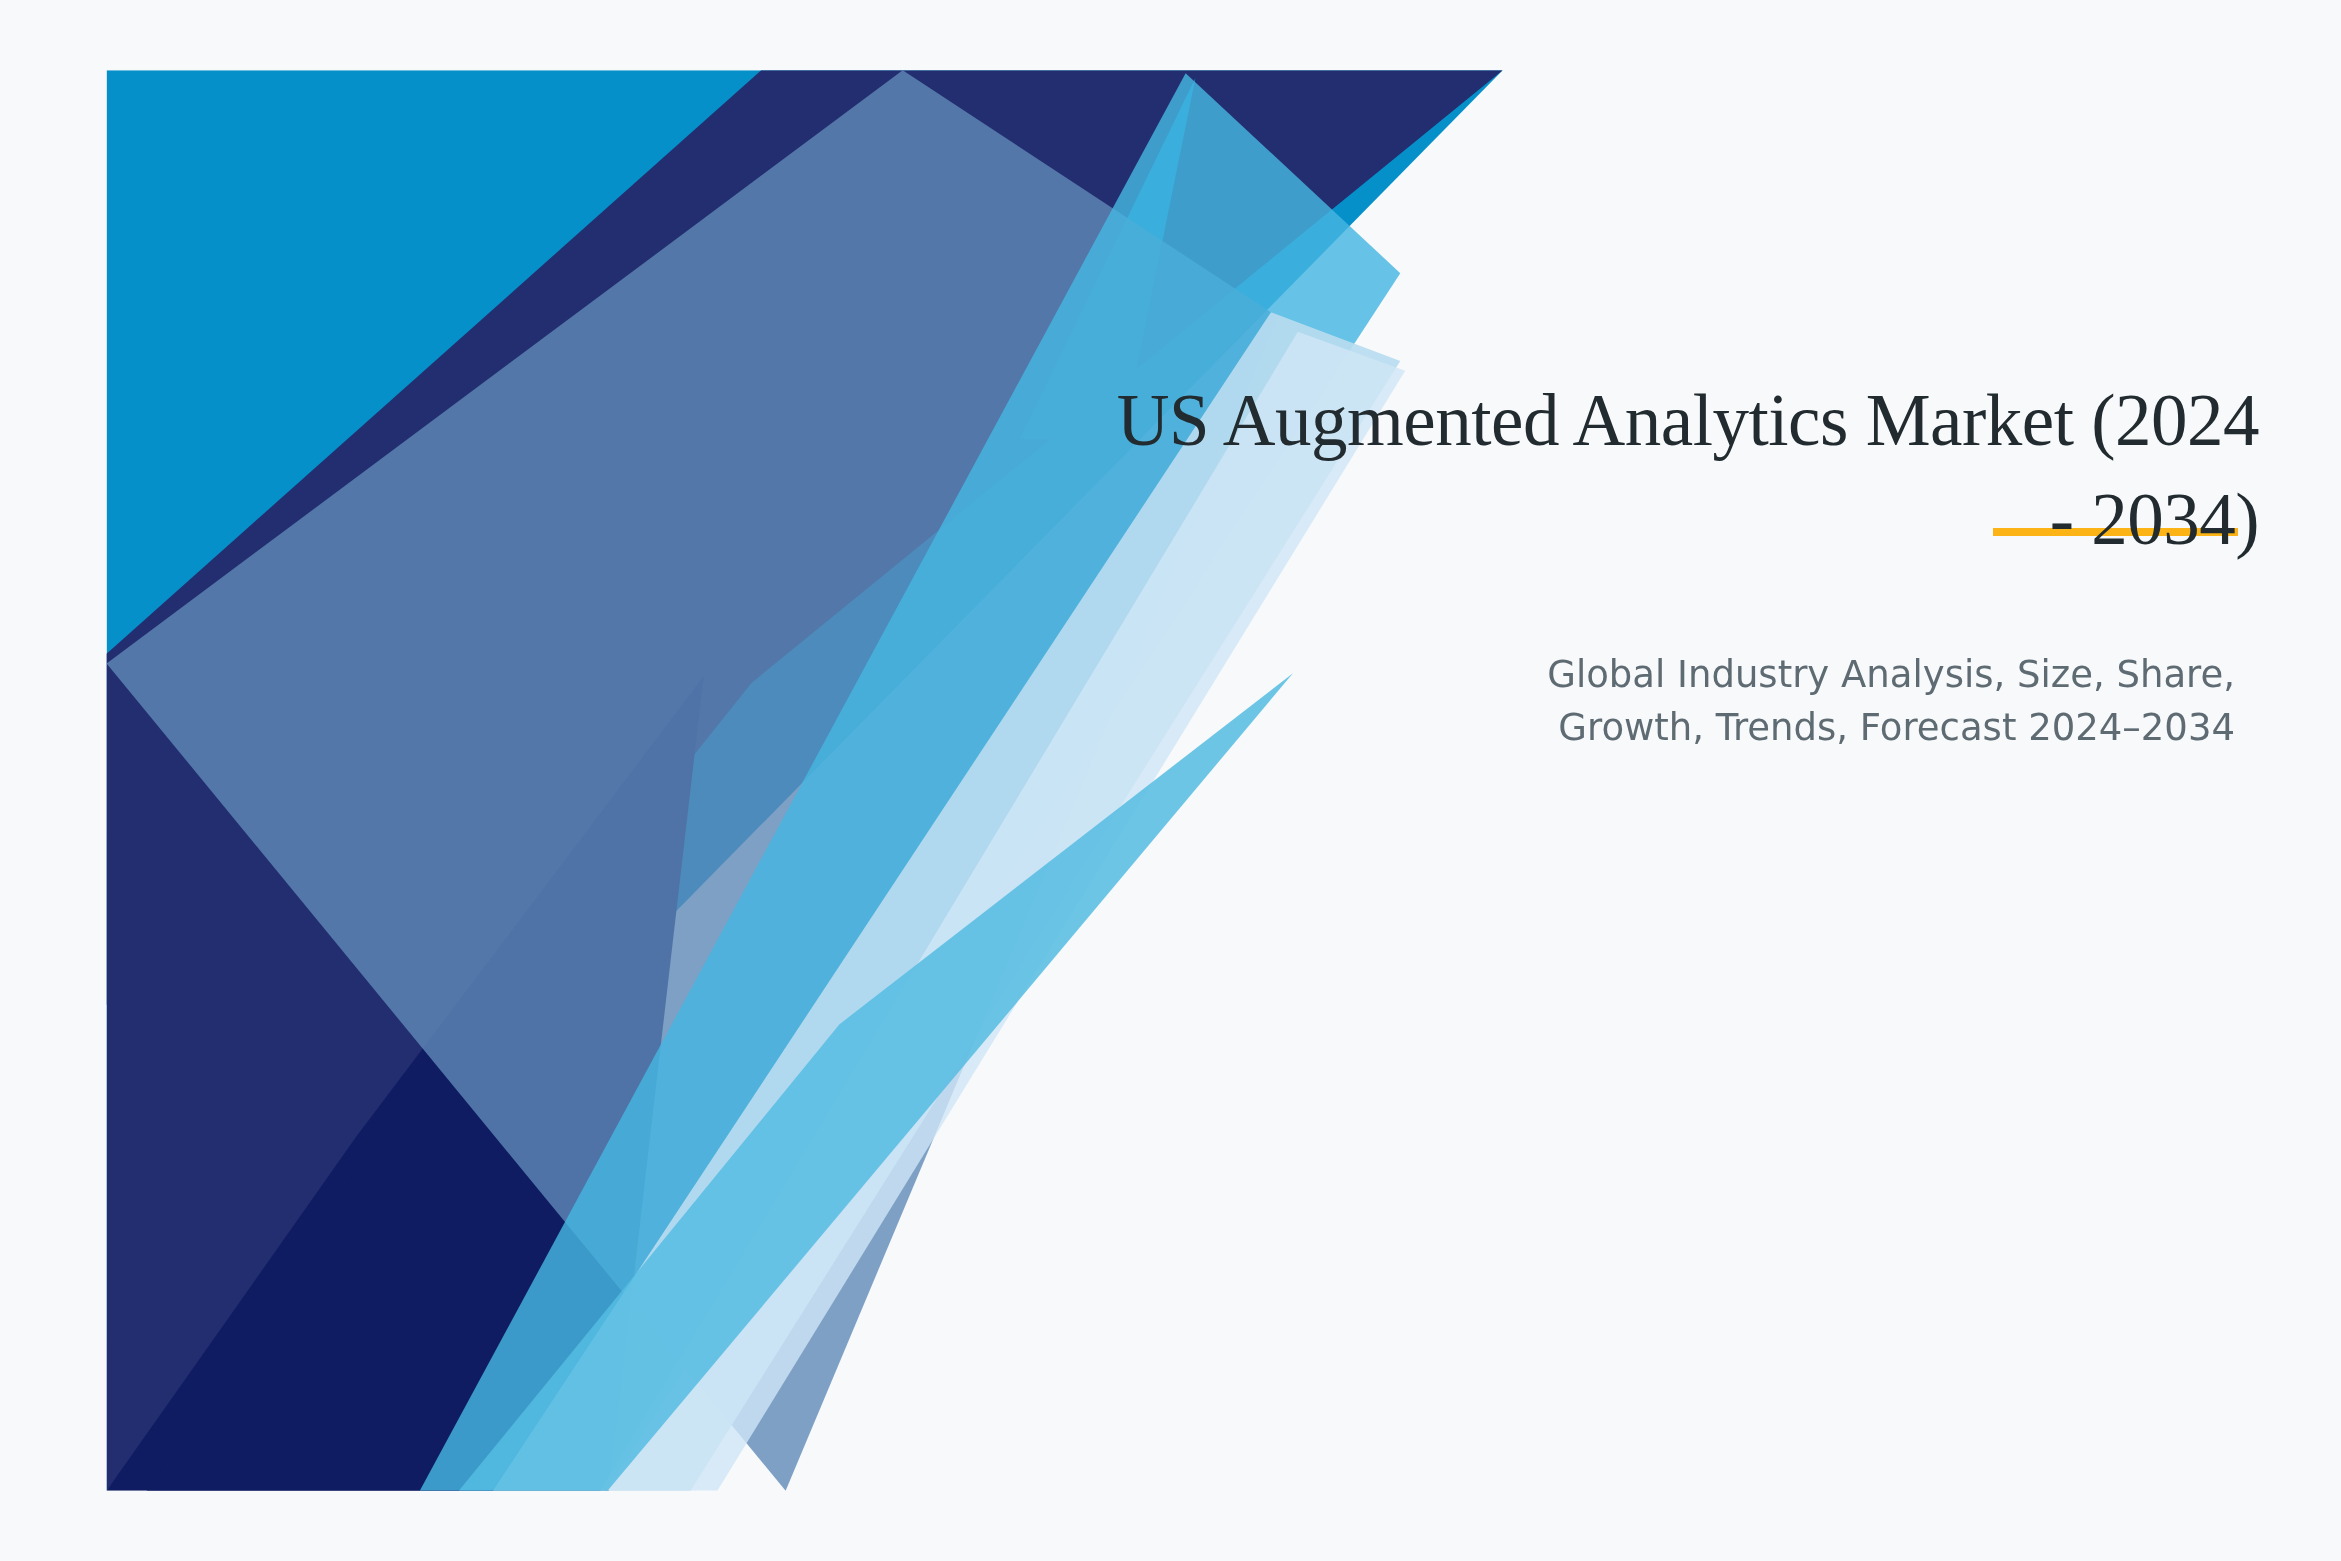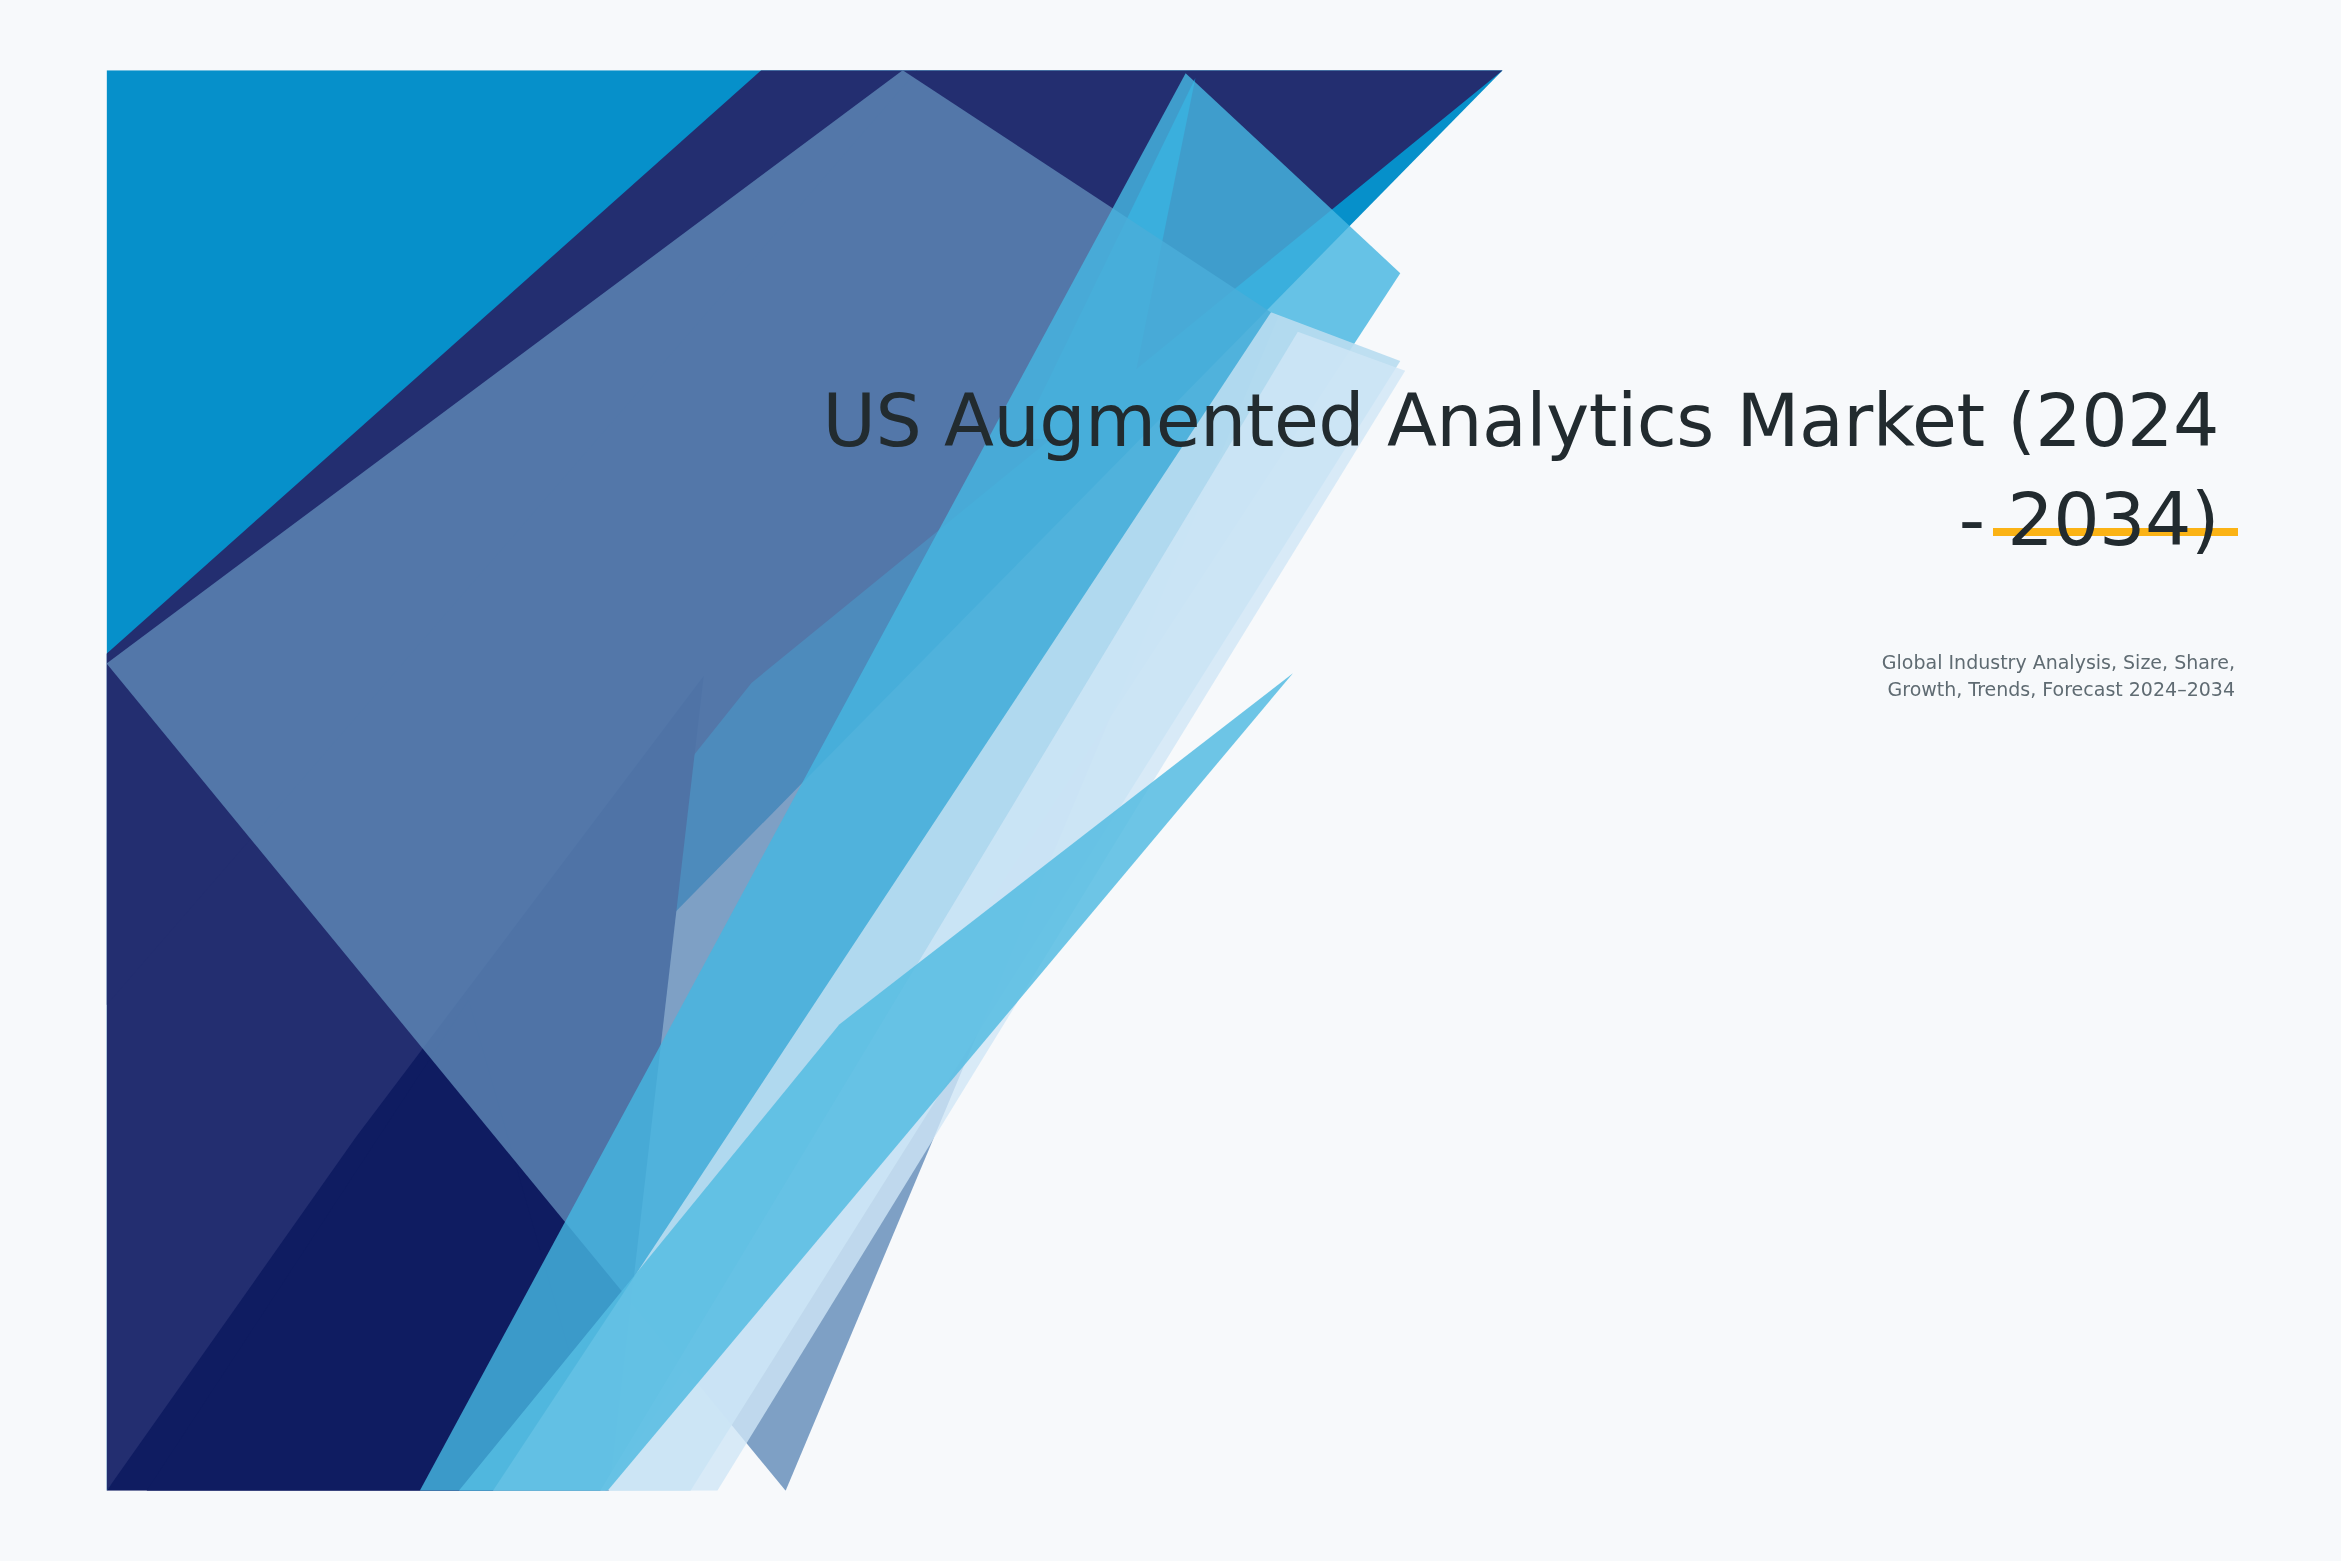--- a/index.html
+++ b/index.html
@@ -34,24 +34,25 @@
   }
   #artwork svg {
     display: block;
     width: 2342px;
     height: 1561px;
   }
 
   
   #text-block {
     position: absolute;
-    left: 716px;
+    left: 756px;
     top: 371px;
     width: 1503px;
     text-align: right;
+    font-family: Liberation Serif, serif;
   }
 
   #page-title {
     margin: 0;
     font-size: 73px;
     line-height: 1.36;
     font-weight: 400;
     color: #222b2f;
     letter-spacing: -0.5px;
     position: relative;
@@ -69,21 +70,21 @@
     z-index: 2;
   }
 
   #page-subtitle {
     position: absolute;
     left: 1415px;
     top: 649px;
     width: 820px;
     margin: 0;
     text-align: right;
-    font-size: 19px;
+    font-size: 37px;
     line-height: 1.42;
     font-weight: 400;
     color: #5f6b72;
     white-space: pre-line;
   }
 </style>
 </head>
 <body>
 
 <div id="cover">

